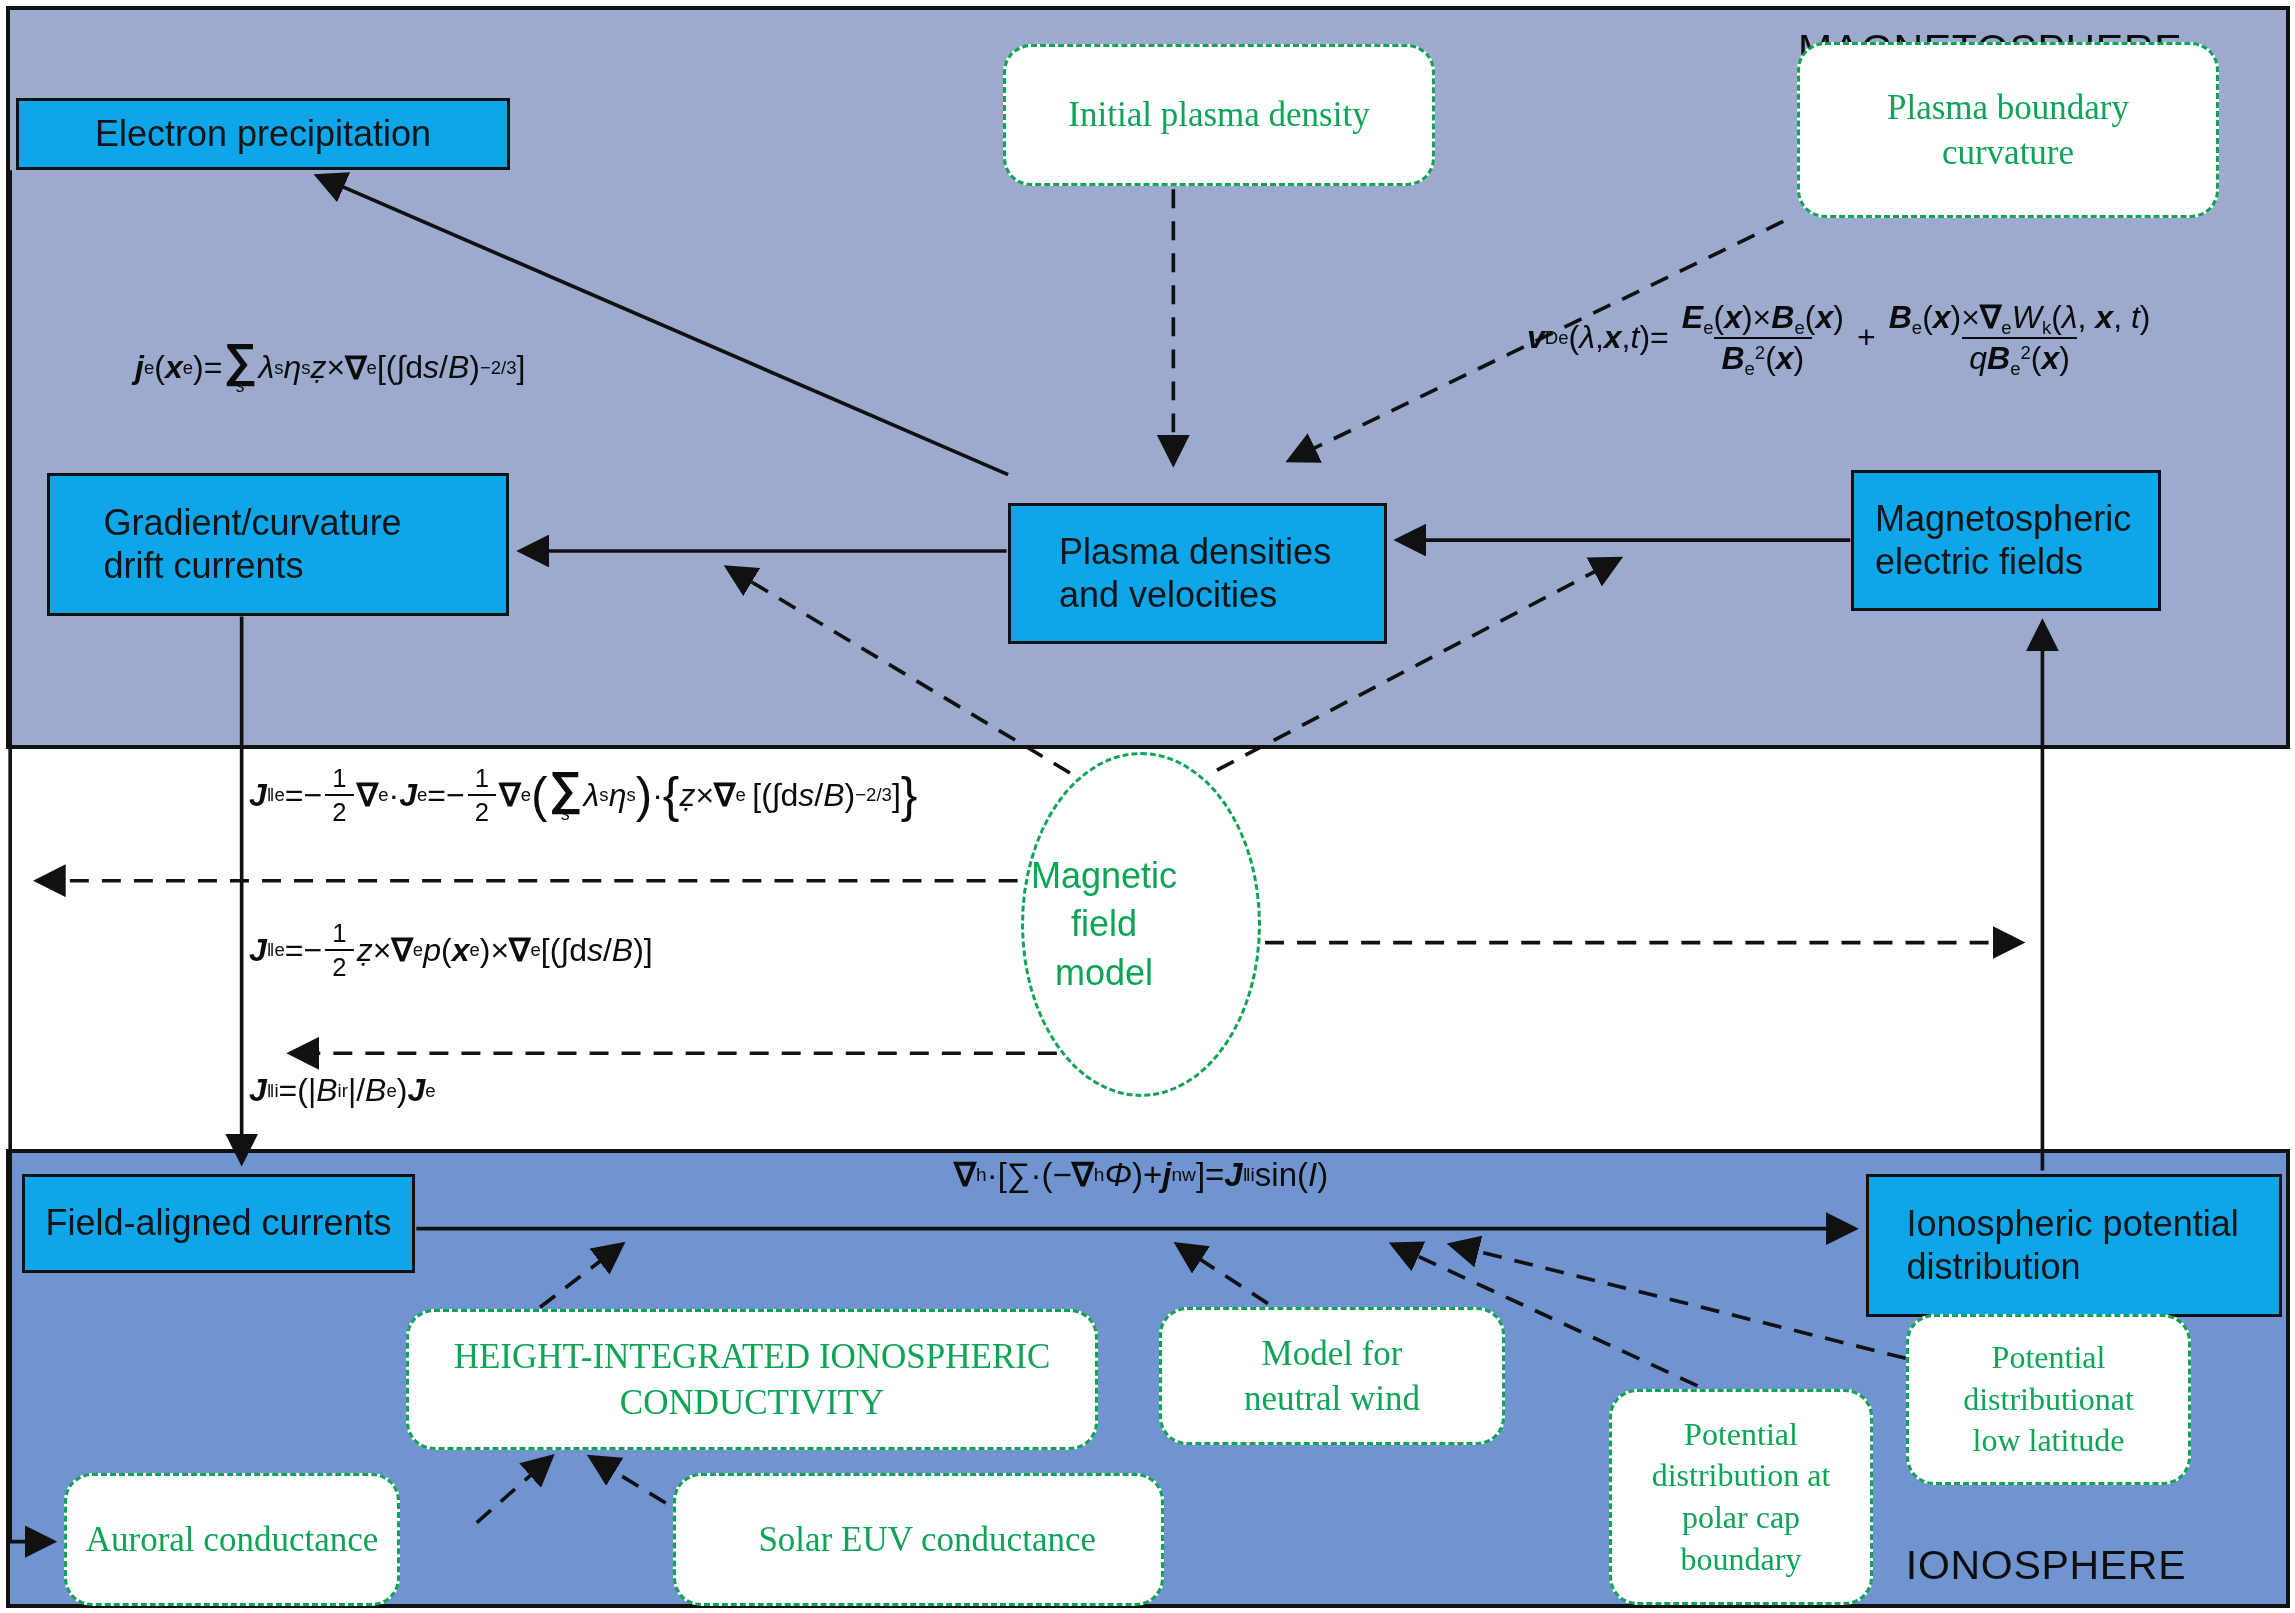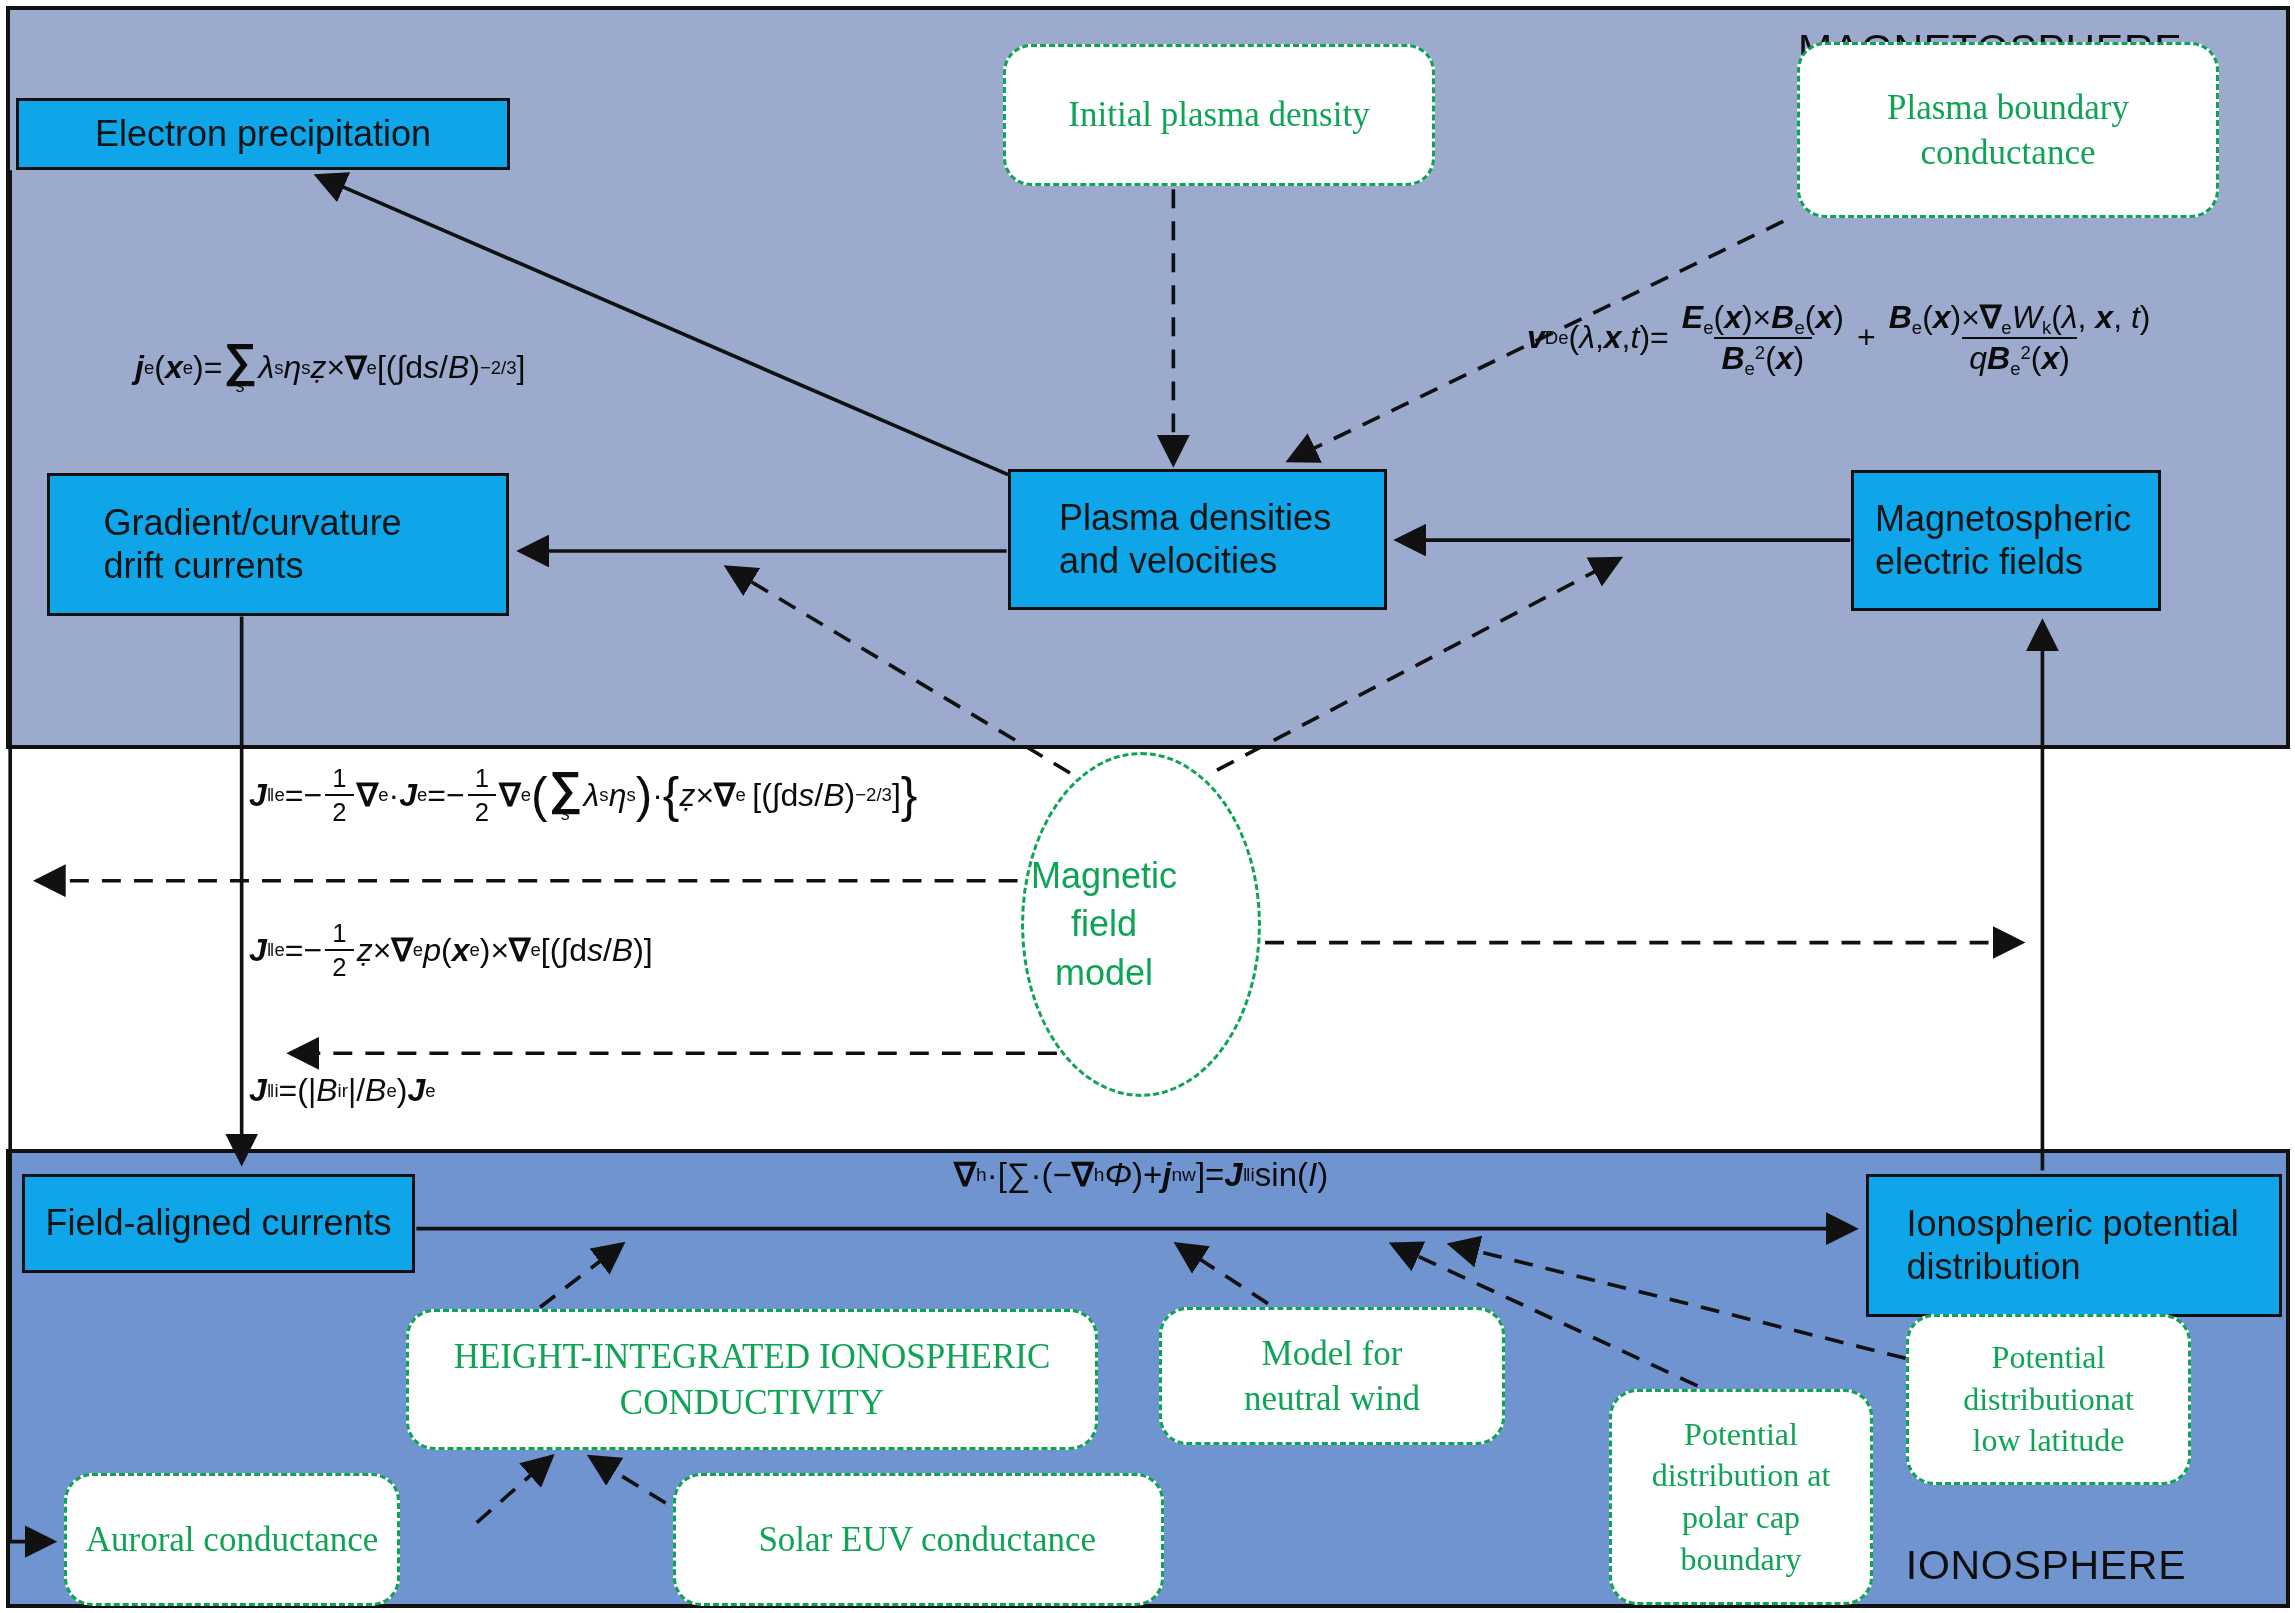--- a/index.html
+++ b/index.html
@@ -99,39 +99,39 @@
 
   <div class="seclabel" style="left:1798px;top:26px;width:364px;">MAGNETOSPHERE</div>
   <div class="seclabel" style="left:1893px;top:1542px;width:306px;">IONOSPHERE</div>
 
   <div class="sbox" style="left:16px;top:98px;width:494px;height:72px;">
     <span>Electron precipitation</span>
   </div>
   <div class="sbox" style="left:47px;top:473px;width:462px;height:143px;">
     <span style="width:349px;">Gradient/curvature drift currents</span>
   </div>
-  <div class="sbox" style="left:1008px;top:469px;width:379px;height:141px;">
+  <div class="sbox" style="left:1008px;top:503px;width:379px;height:141px;">
     <span style="width:277px;">Plasma densities and velocities</span>
   </div>
   <div class="sbox" style="left:1851px;top:470px;width:310px;height:141px;">
     <span style="width:262px;">Magnetospheric electric fields</span>
   </div>
 
   <div class="sbox" style="left:22px;top:1174px;width:393px;height:99px;">
     <span>Field-aligned currents</span>
   </div>
   <div class="sbox" style="left:1866px;top:1174px;width:416px;height:143px;">
     <span style="width:335px;">Ionospheric potential distribution</span>
   </div>
 
   <div class="gbox" style="left:1003px;top:44px;width:432px;height:142px;">
     <span>Initial plasma density</span>
   </div>
   <div class="gbox" style="left:1797px;top:42px;width:422px;height:176px;">
-    <span style="width:306px;">Plasma boundary conductance</span>
+    <span style="width:306px;">Plasma boundary curvature</span>
   </div>
   <div class="gbox" style="left:406px;top:1309px;width:692px;height:141px;">
     <span style="width:604px;">HEIGHT-INTEGRATED IONOSPHERIC CONDUCTIVITY</span>
   </div>
   <div class="gbox" style="left:1159px;top:1307px;width:346px;height:138px;">
     <span style="width:240px;">Model for neutral wind</span>
   </div>
   <div class="gbox" style="left:64px;top:1473px;width:336px;height:133px;">
     <span>Auroral conductance</span>
   </div>

